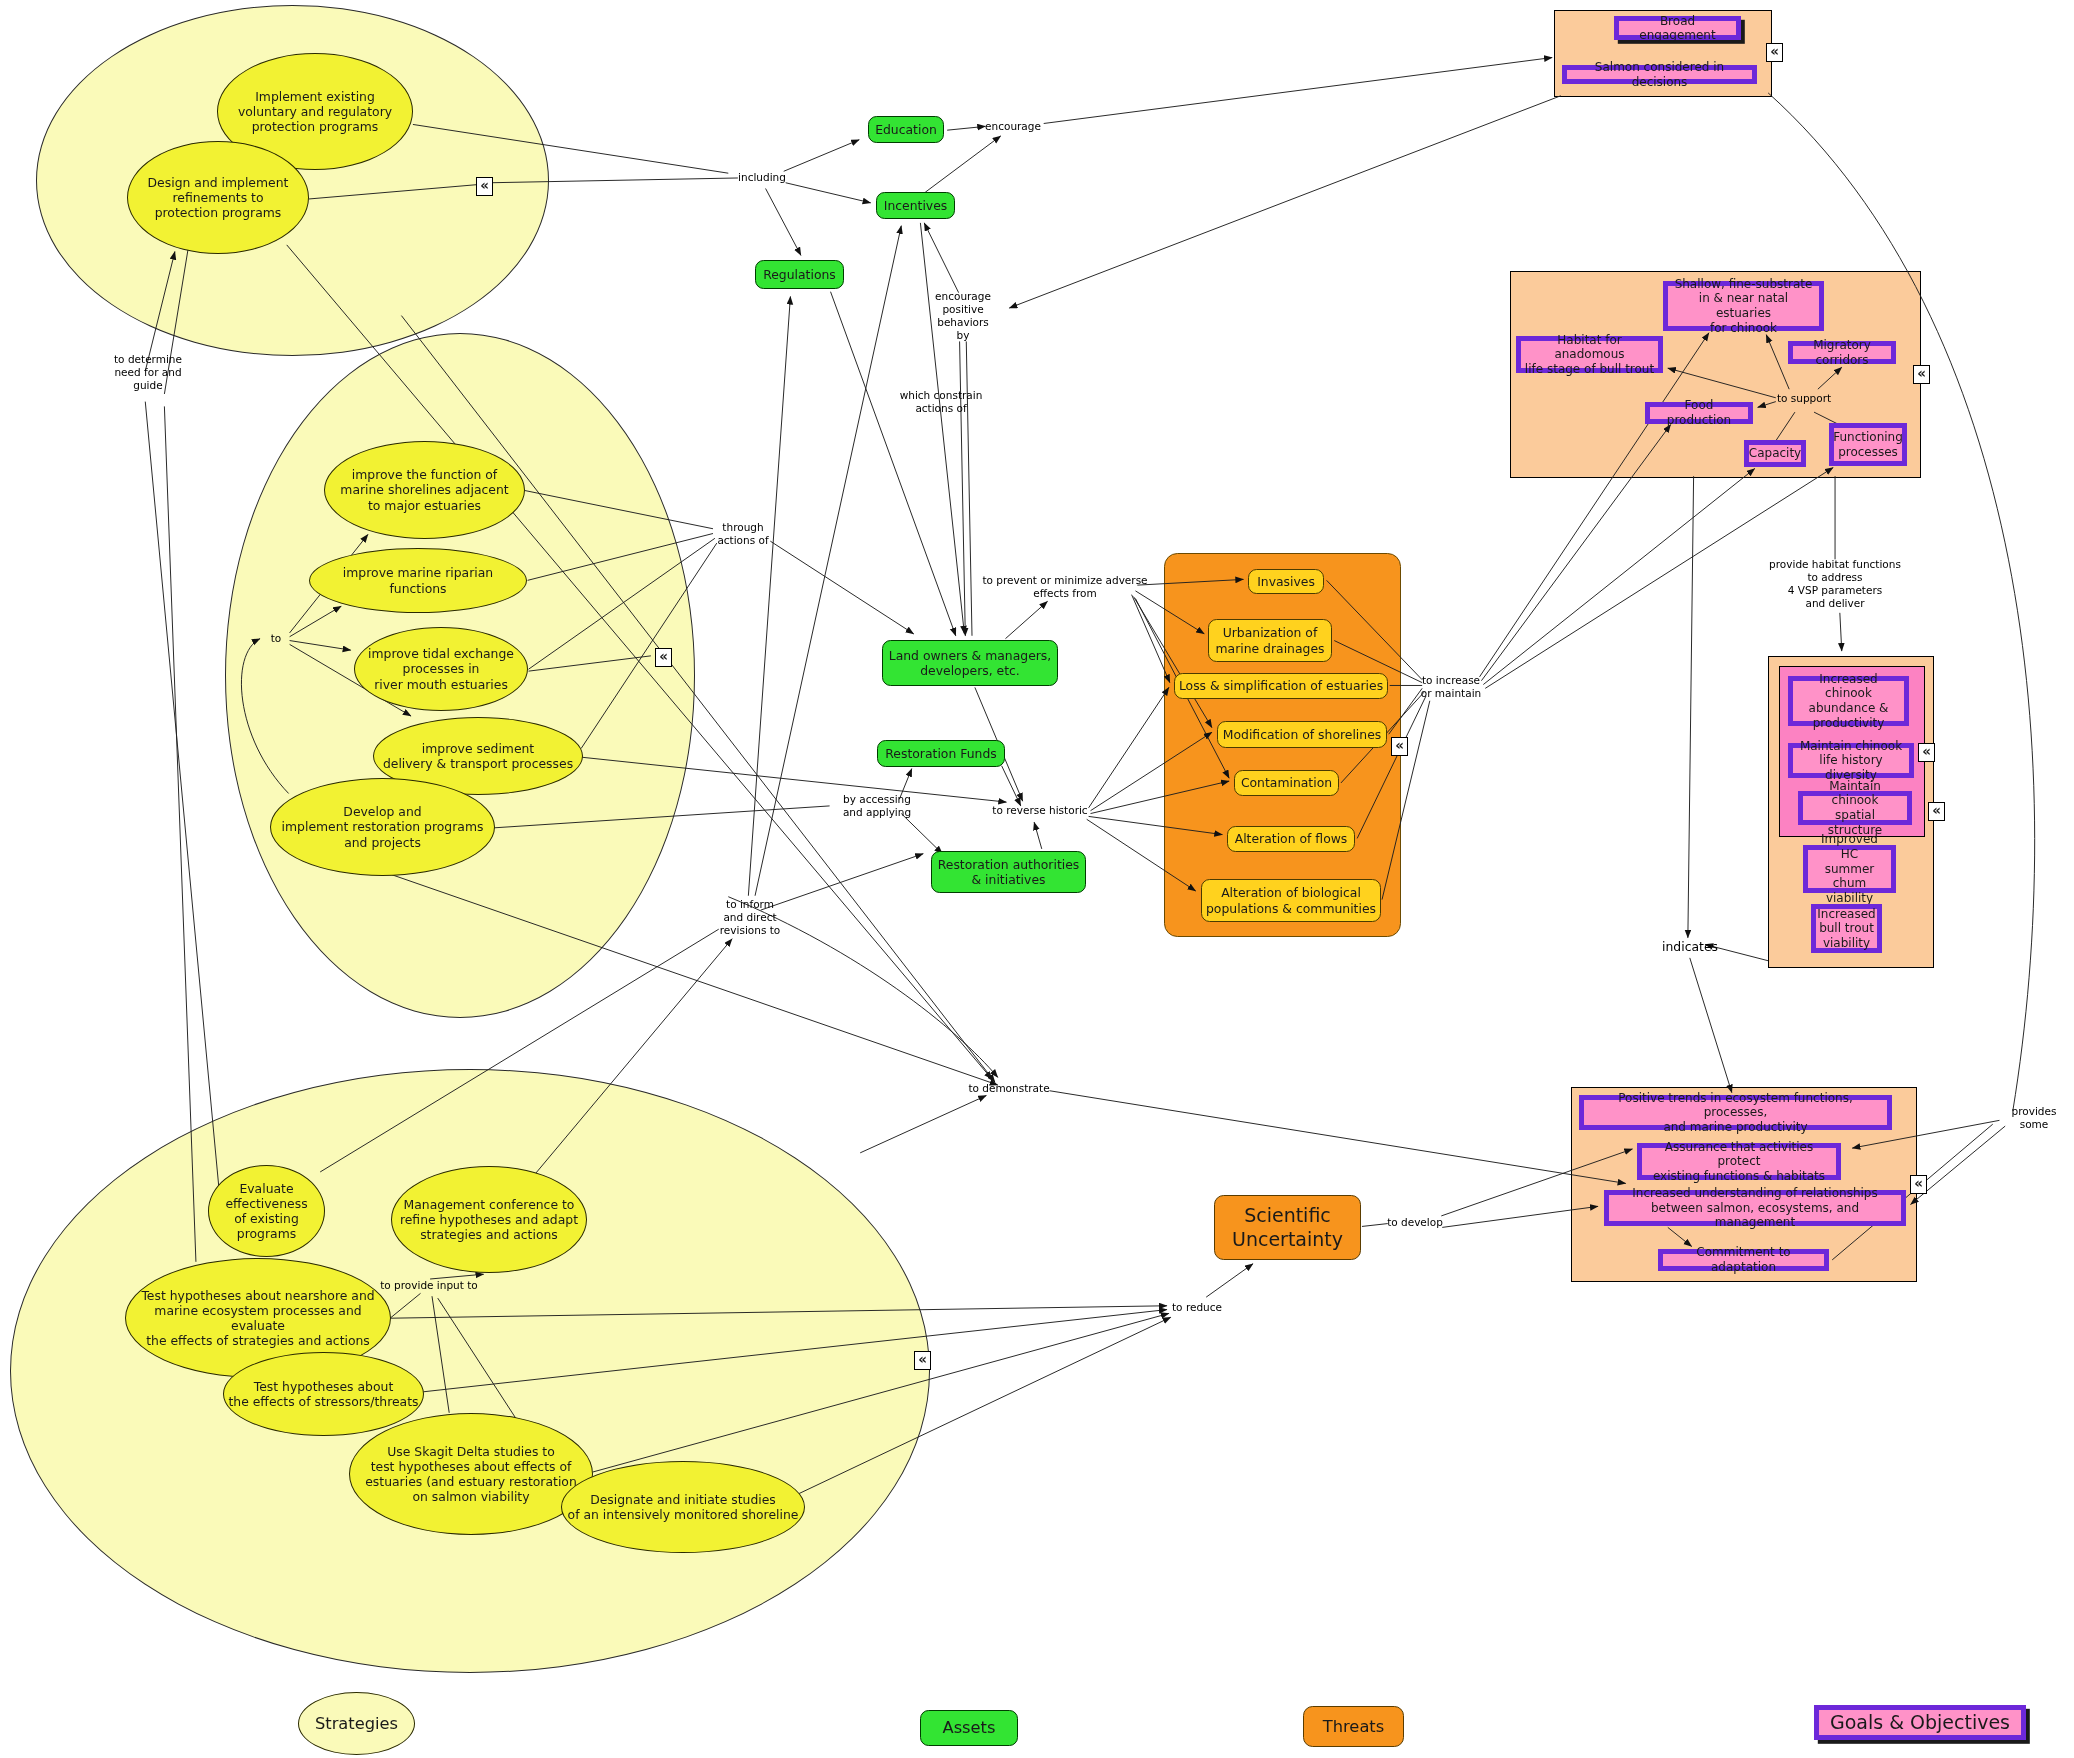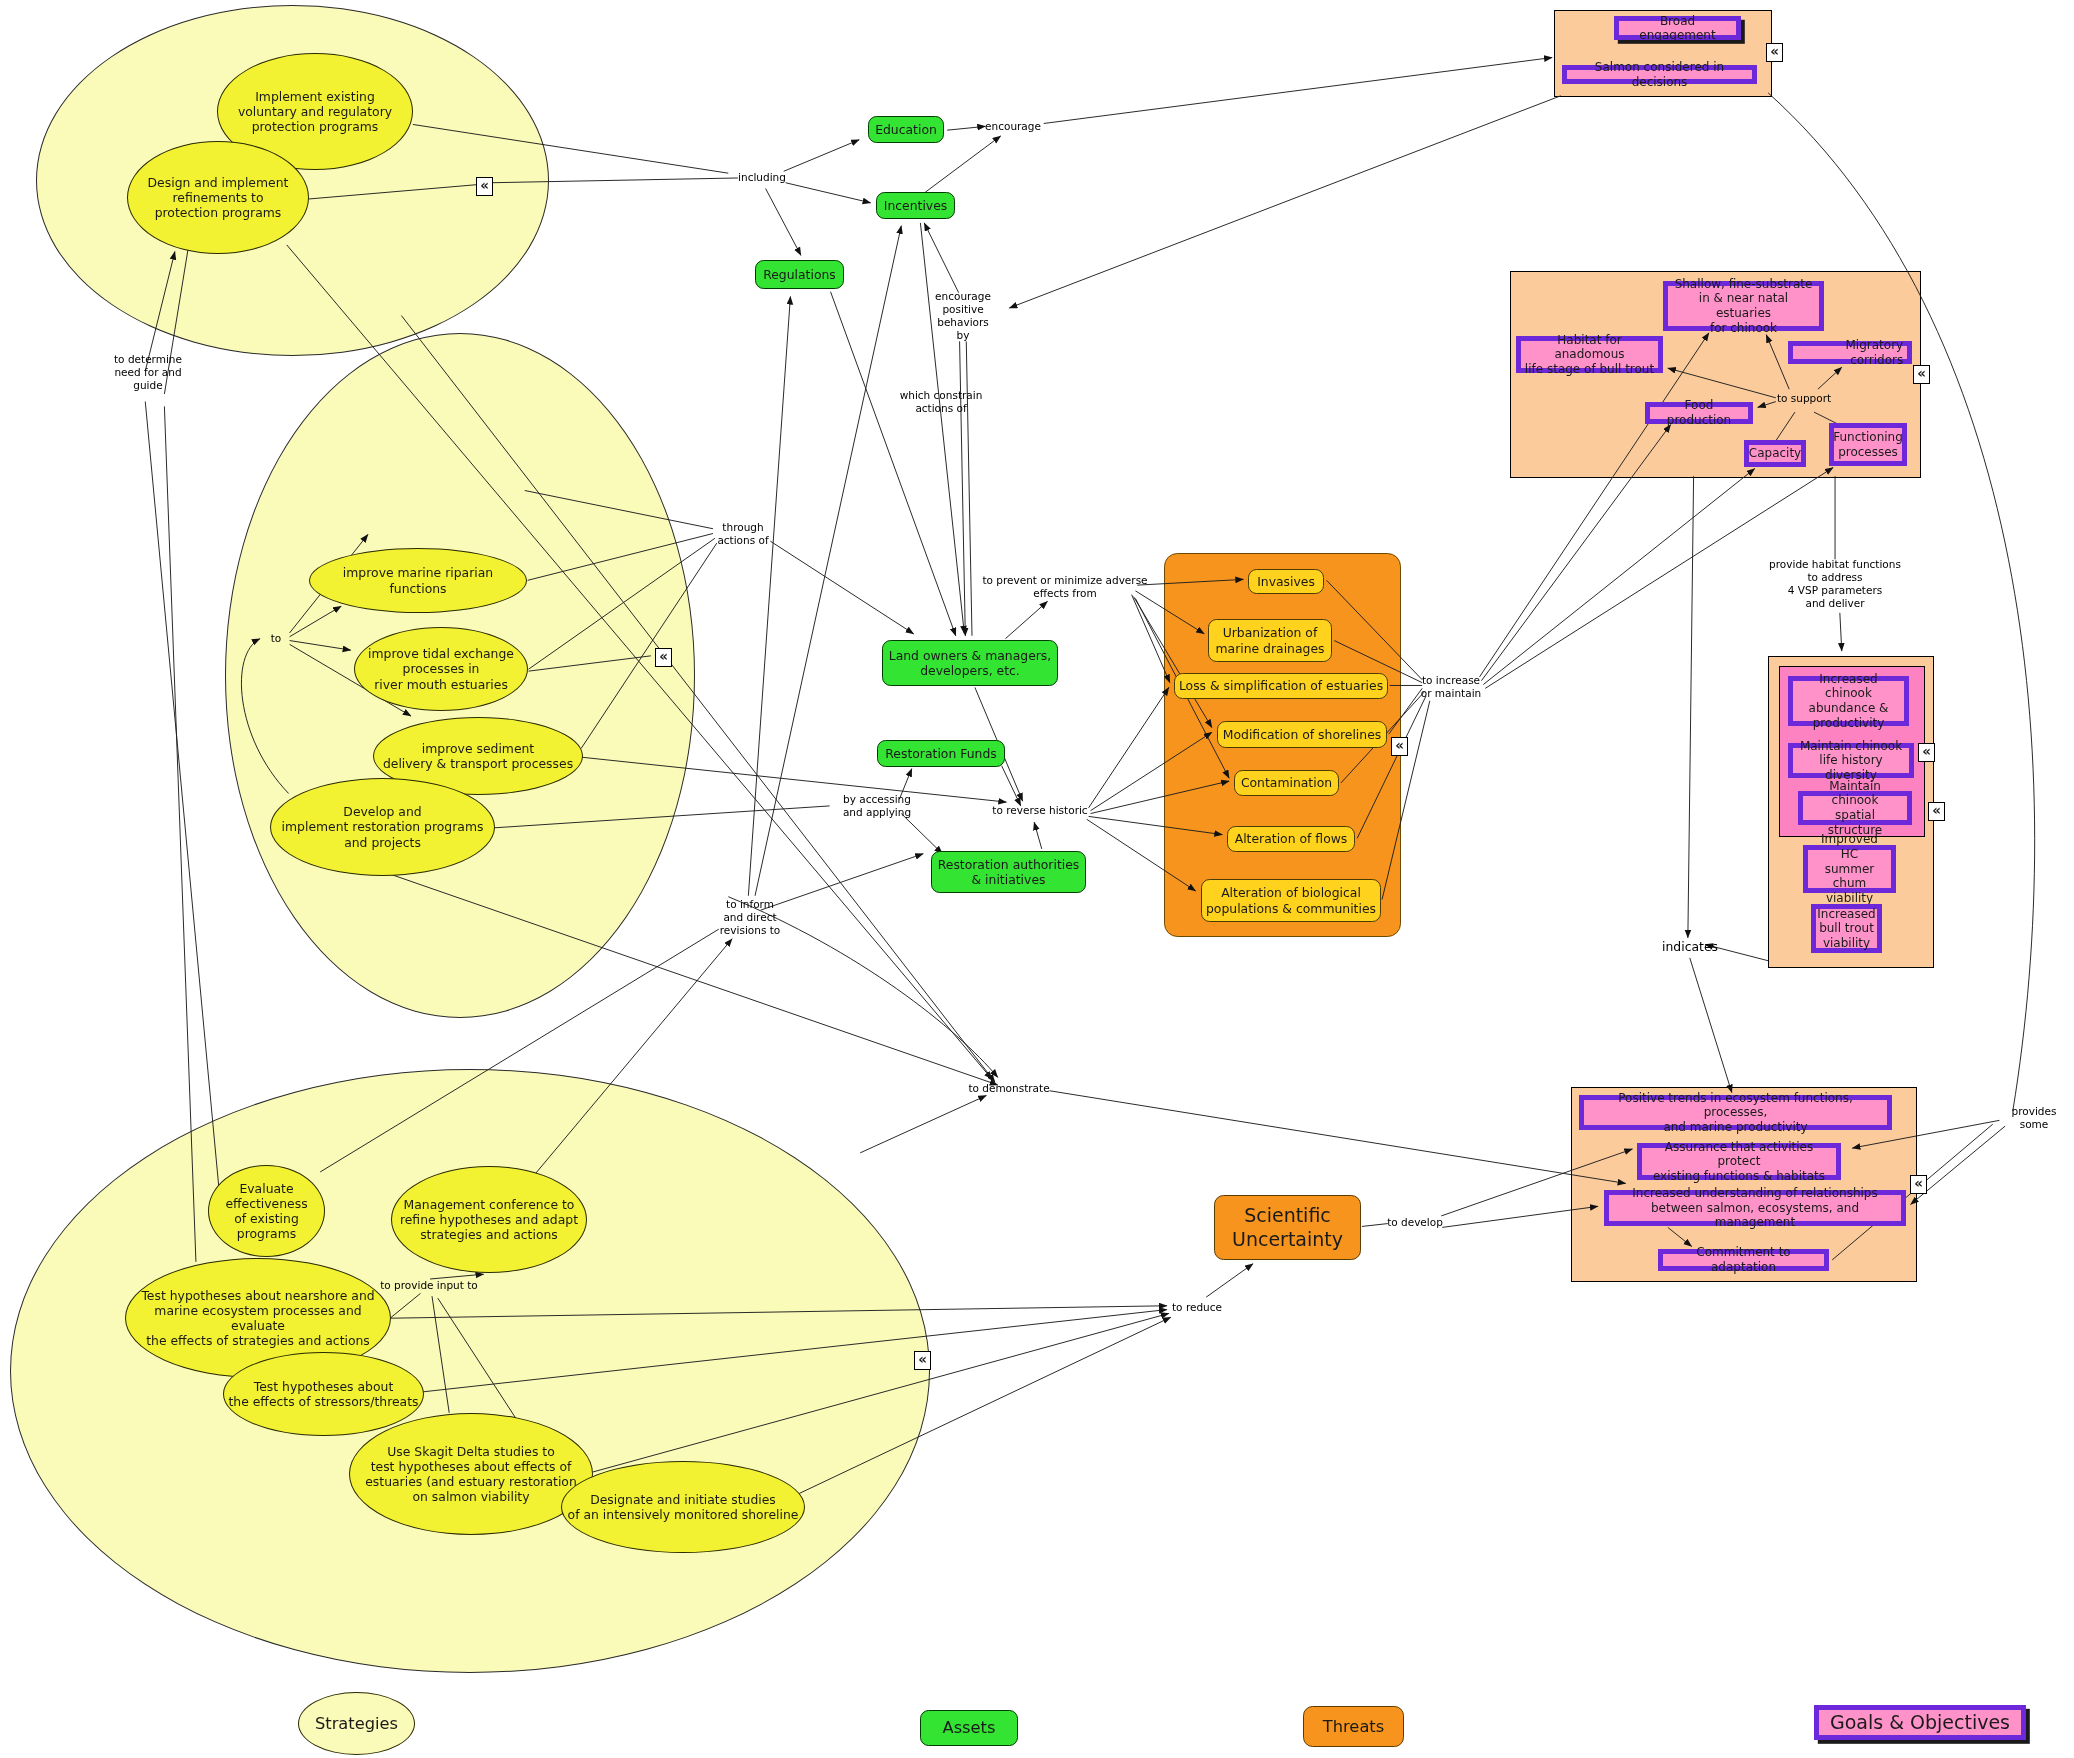--- a/index.html
+++ b/index.html
@@ -150,20 +150,23 @@
       </g>
   </svg>
 
   <div class="node ell" style="left:217px;top:53px;width:196px;height:117px;">Implement existing
 voluntary and regulatory
 protection programs</div>
   <div class="node ell" style="left:127px;top:141px;width:182px;height:113px;">Design and implement
 refinements to
 protection programs</div>
 
+  <div class="node ell" style="left:324px;top:441px;width:201px;height:98px;">improve the function of
+marine shorelines adjacent
+to major estuaries</div>
   <div class="node ell" style="left:309px;top:548px;width:218px;height:65px;">improve marine riparian functions</div>
   <div class="node ell" style="left:354px;top:627px;width:174px;height:84px;">improve tidal exchange
 processes in
 river mouth estuaries</div>
   <div class="node ell" style="left:373px;top:717px;width:210px;height:78px;">improve sediment
 delivery &amp; transport processes</div>
   <div class="node ell" style="left:270px;top:778px;width:225px;height:98px;">Develop and
 implement restoration programs
 and projects</div>
 
@@ -209,21 +212,21 @@
 Uncertainty</div>
 
   <div class="node pink shadow" style="left:1614px;top:16.3px;width:127px;height:24px;">Broad engagement</div>
   <div class="node pink" style="left:1562px;top:65px;width:195px;height:19px;">Salmon considered in decisions</div>
 
   <div class="node pink" style="left:1663px;top:281px;width:161px;height:50px;">Shallow, fine-substrate
 in &amp; near natal estuaries
 for chinook</div>
   <div class="node pink" style="left:1516px;top:336px;width:147px;height:37px;">Habitat for anadomous
 life stage of bull trout</div>
-  <div class="node pink" style="left:1788px;top:341px;width:124px;height:23px;text-align:right;">Migratory corridors</div>
+  <div class="node pink" style="left:1788px;top:341px;width:108px;height:23px;">Migratory corridors</div>
   <div class="node pink" style="left:1645px;top:402px;width:108px;height:22px;">Food production</div>
   <div class="node pink" style="left:1744px;top:440px;width:62px;height:27px;">Capacity</div>
   <div class="node pink" style="left:1829px;top:423px;width:78px;height:43px;">Functioning
 processes</div>
 
   <div class="node pink" style="left:1788px;top:676px;width:121px;height:50px;">Increased chinook
 abundance &amp;
 productivity</div>
   <div class="node pink" style="left:1788px;top:743px;width:126px;height:35px;">Maintain chinook
 life history diversity</div>

